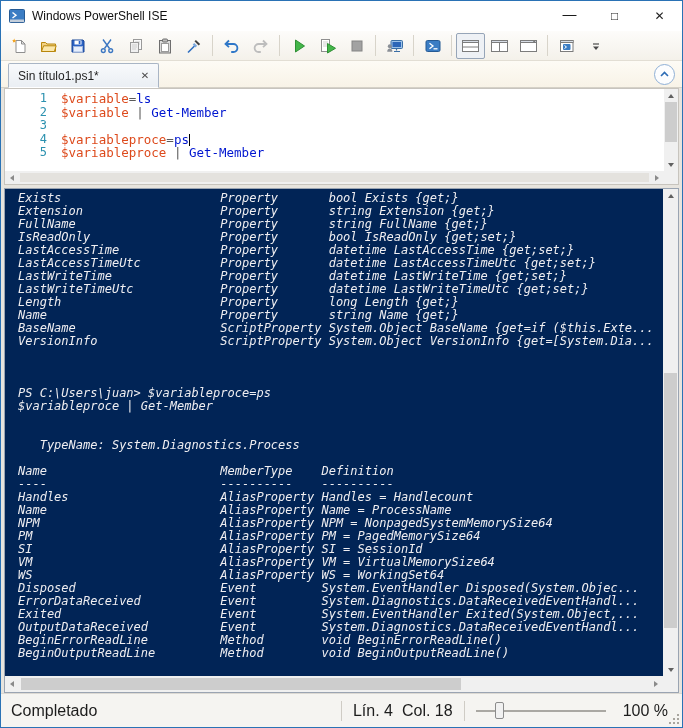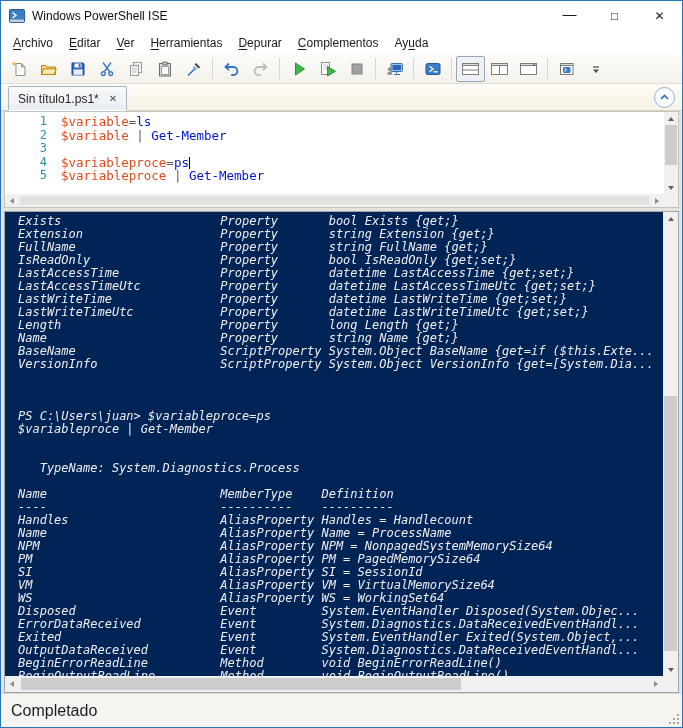--- a/index.html
+++ b/index.html
@@ -23,21 +23,21 @@
     background:linear-gradient(#fdfcfa,#f4f1ea);border-bottom:1px solid #e2ded4;}
   .tb-btn{width:27px;height:24px;display:flex;align-items:center;justify-content:center;
     border:1px solid transparent;border-radius:2px;flex:0 0 auto;}
   .tb-btn.selected{border-color:#96a5b8;background:#eef1f5;}
   .tb-sep{width:1px;height:21px;background:#d8d4ca;margin:0 4px;flex:0 0 auto;}
   
   .tabbar{height:26px;flex:0 0 auto;display:flex;align-items:flex-end;padding-left:7px;position:relative;
     background:linear-gradient(#fdfbf5,#f8f3e7);border-bottom:1px solid #d5d1c7;}
   .tab{height:23px;display:flex;align-items:center;padding:0 9px;margin-bottom:-1px;position:relative;z-index:2;
     background:linear-gradient(#f8fafc,#eaeef3);border:1px solid #a9b5c5;border-bottom:1px solid #fff;
-    border-radius:2px 2px 0 0;font-size:12px;color:#1f1f1f;}
+    border-radius:2px 2px 0 0;font-size:12px;color:#1f1f1f;gap:32px;}
   .tab-close{margin-left:10px;font-size:10px;color:#4a4a4a;}
   .collapse-btn{position:absolute;right:7px;top:3px;width:19px;height:19px;border:1px solid #8fb0d6;
     border-radius:50%;background:#fcfdfe;display:flex;align-items:center;justify-content:center;}
   
   .workspace{flex:1;display:flex;flex-direction:column;background:#e7e4de;padding:0 3px;min-height:0;}
   .editor-wrap{height:97px;flex:0 0 auto;position:relative;background:#fff;border:1px solid #c7c4be;
     box-sizing:border-box;}
   .editor-gutter{position:absolute;left:0;top:3px;width:42px;text-align:right;
     font-family:"DejaVu Sans Mono",monospace;font-size:12px;line-height:13.5px;color:var(--line_number,#2b91af);}
   .editor-code{position:absolute;left:56px;top:3px;right:15px;font-family:"DejaVu Sans Mono",monospace;
@@ -103,29 +103,20 @@
         </svg>
     </span>
     <span class="title">Windows PowerShell ISE</span>
     <div class="win-controls">
       <div class="win-btn min">—</div>
       <div class="win-btn">□</div>
       <div class="win-btn">✕</div>
     </div>
   </div>
 
-  <div class="menubar">
-      <span class="menu-item"><u>A</u>rchivo</span>
-      <span class="menu-item"><u>E</u>ditar</span>
-      <span class="menu-item"><u>V</u>er</span>
-      <span class="menu-item"><u>H</u>erramientas</span>
-      <span class="menu-item"><u>D</u>epurar</span>
-      <span class="menu-item"><u>C</u>omplementos</span>
-      <span class="menu-item">Ay<u>u</u>da</span>
-    </div>
 
   <div class="toolbar">
       <div class="tb-btn">
         <span style="display: flex;">
           <svg width="17" height="16" viewBox="0 0 17 16">
             <path d="M5 2.5h5.5L14 6v8.5H5z" fill="#fff" stroke="#8f8f8f"></path>
             <path d="M10.5 2.5L14 6h-3.5z" fill="#e6e6e6" stroke="#8f8f8f"></path>
             <path d="M3.2.6l.6 1.3 1.5.2-1.1 1 .3 1.5-1.3-.7-1.3.7.2-1.5-1-1 1.5-.2z" fill="#f5a623"></path>
           </svg>
         </span>
@@ -398,16 +389,29 @@
             <i class="arr arr-rt"></i>
           </div>
       </div>
       <div class="sb-corner"></div>
     </div>
 
   </div>
 
   <div class="statusbar">
     <span class="status-text">Completado</span>
+    <div class="sb-right">
+      <div class="sb-sep"></div>
+      <div class="line-col">
+        <span>Lín. 4</span>
+        <span>Col. 18</span>
+      </div>
+      <div class="sb-sep"></div>
+      <div class="zoom-slider">
+        <div class="slider-track"></div>
+        <div class="slider-thumb"></div>
+      </div>
+      <span class="zoom-label">100 %</span>
+    </div>
     <div class="resize-grip"></div>
   </div>
 
 </div>
 
 </body></html>

